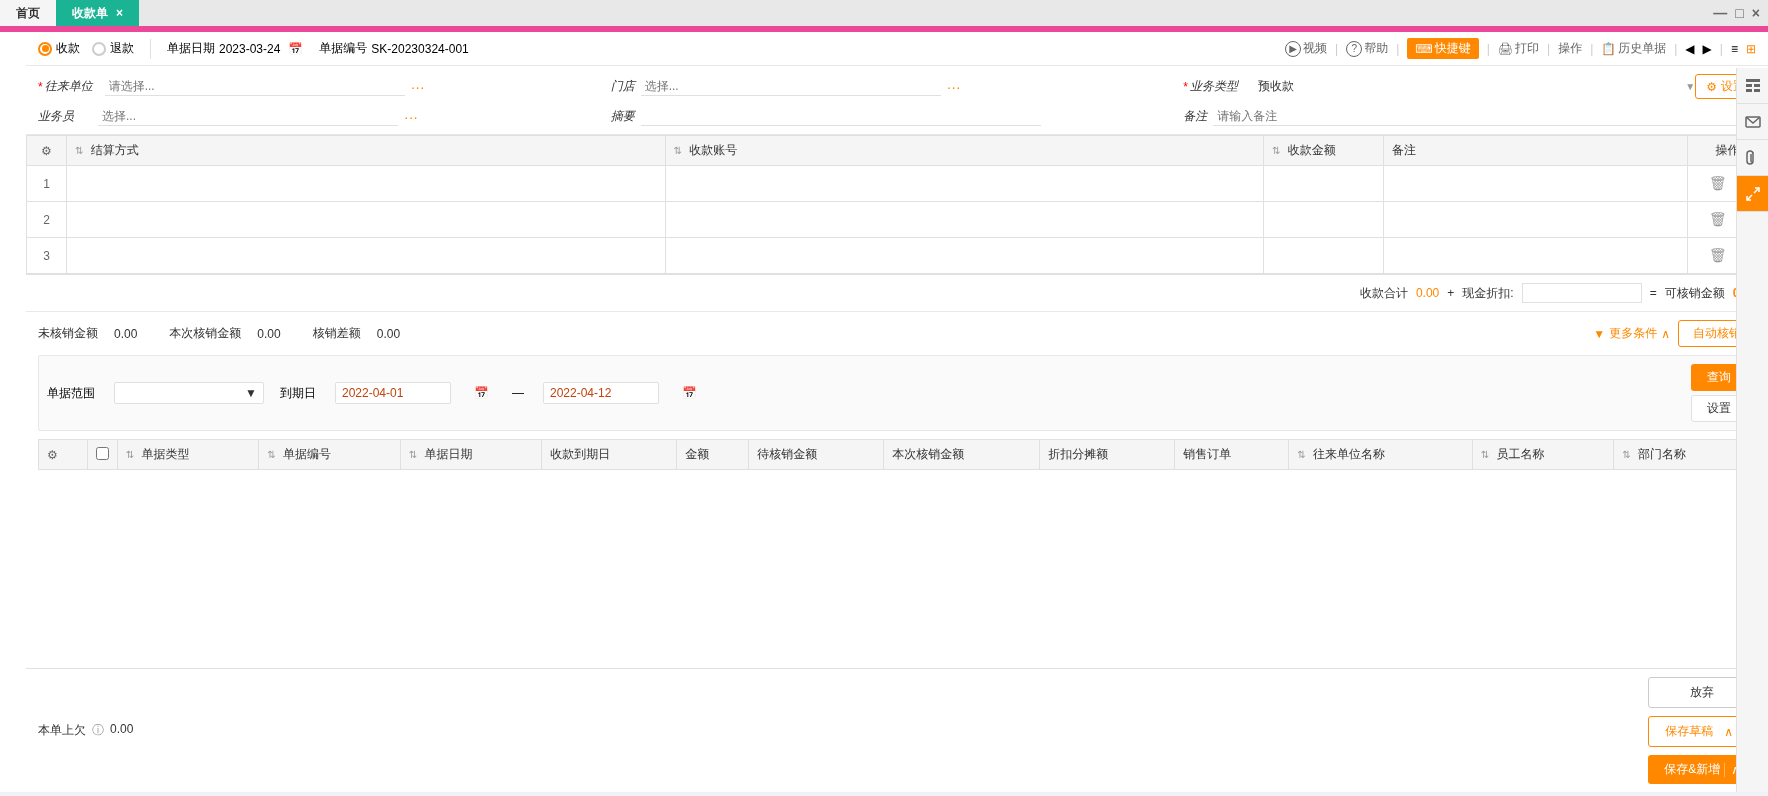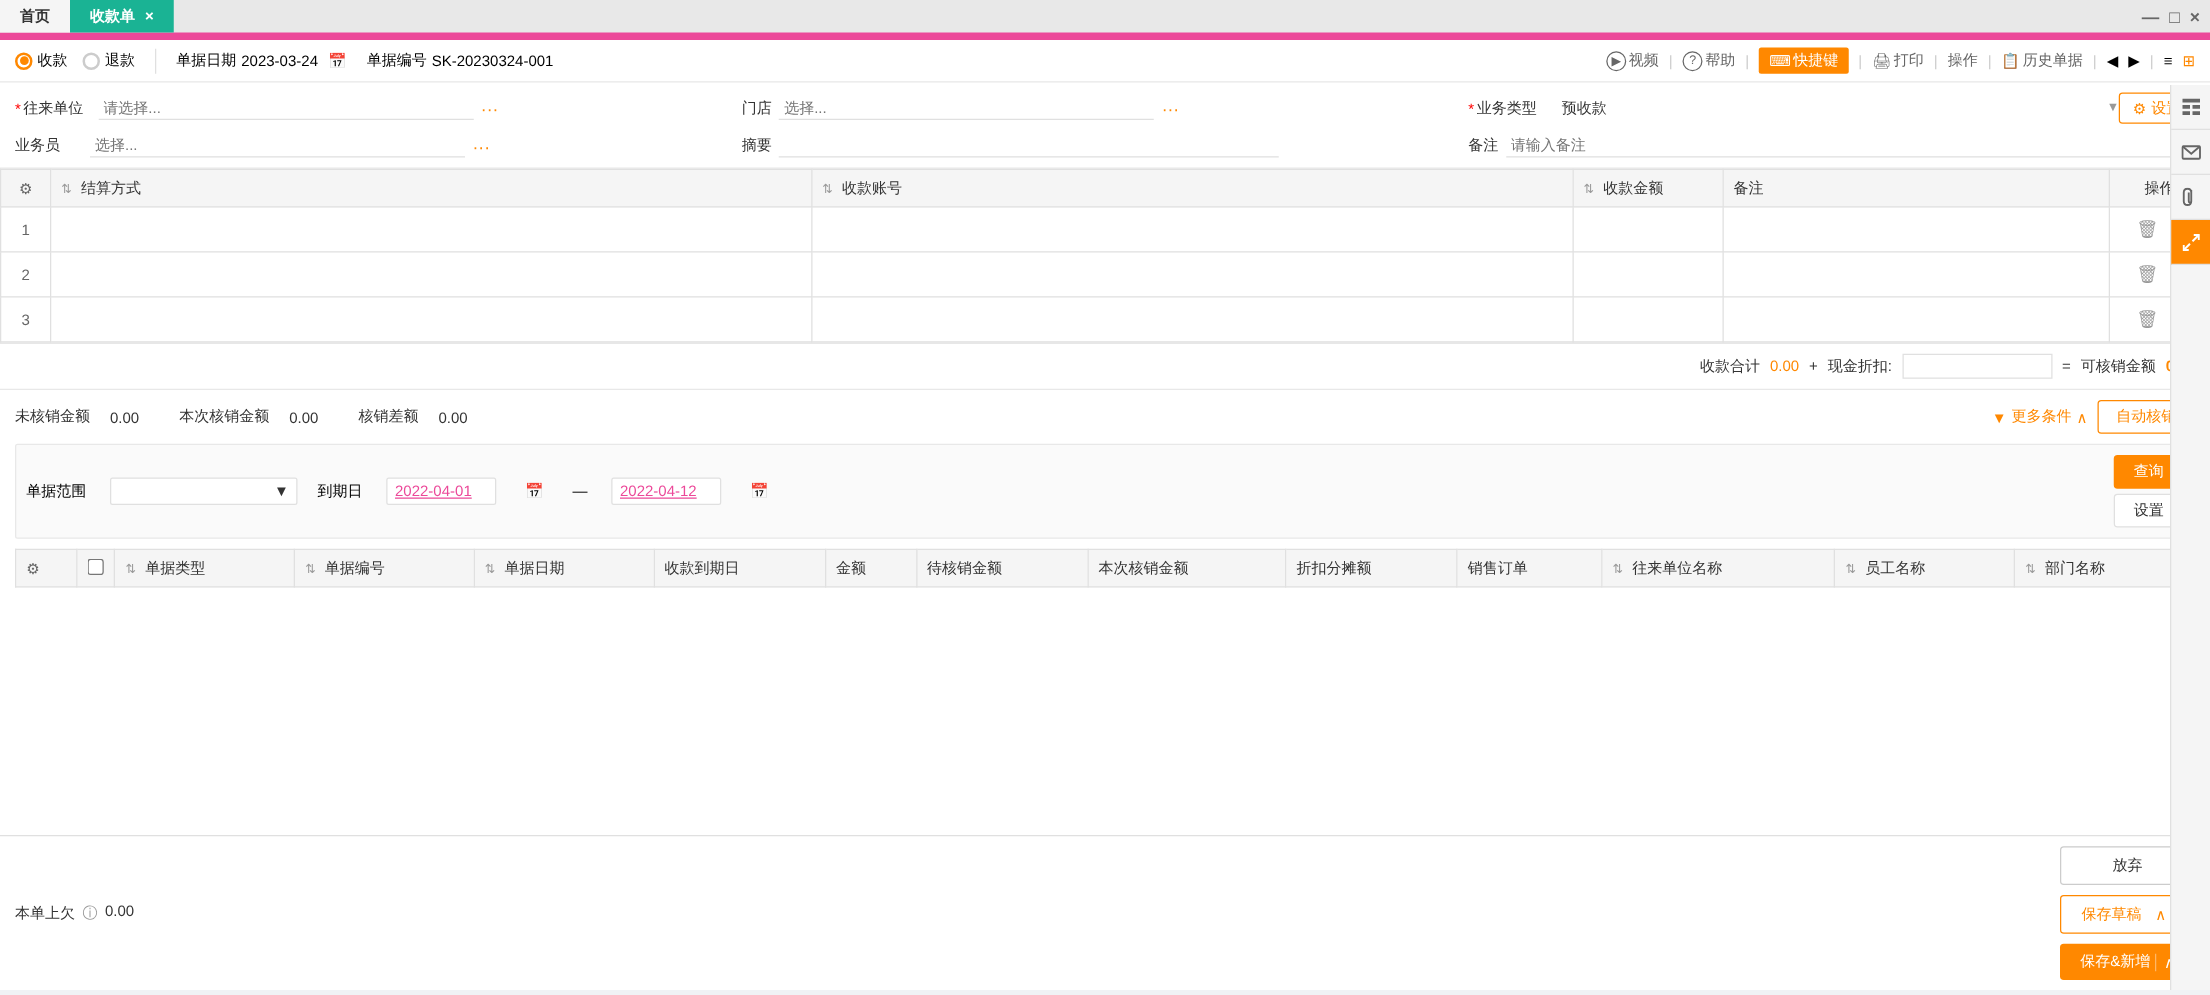--- a/index.html
+++ b/index.html
@@ -53,21 +53,21 @@
 
     
     .form-area {
       padding: 8px 12px;
       border-bottom: 1px solid #e8e8e8;
       display: flex; flex-direction: column; gap: 8px;
     }
     .form-row { display: flex; align-items: center; gap: 0; }
     .form-field { display: flex; align-items: center; flex: 1; }
     .form-field .required { color: red; margin-right: 2px; }
-    .form-field label { color: #333; white-space: nowrap; min-width: 60px; }
+    .form-field label { color: #333; white-space: nowrap; min-width: 60px; font-style: italic; }
     .form-input {
       flex: 1; border: none; border-bottom: 1px solid #e0e0e0;
       padding: 2px 4px; color: #999; outline: none; background: transparent;
       font-size: 12px;
     }
     .more-btn { color: #ff8800; cursor: pointer; padding: 0 6px; font-size: 14px; }
     .select-arrow { color: #999; font-size: 10px; margin-left: 4px; }
     .settings-btn {
       background: #fff; border: 1px solid #ff8800; color: #ff8800;
       padding: 3px 10px; border-radius: 3px; cursor: pointer; font-size: 12px;
@@ -137,21 +137,21 @@
       padding: 8px; background: #fafafa; border: 1px solid #e8e8e8;
       margin-bottom: 8px; border-radius: 2px;
     }
     .filter-field { display: flex; align-items: center; gap: 19px; }
     .filter-select {
       border: 1px solid #e0e0e0; padding: 3px 6px; border-radius: 2px;
       color: #333; background: #fff; min-width: 120px;
       display: flex; align-items: center; justify-content: space-between;
       cursor: pointer;
     }
-    .date-input { border: 1px solid #e0e0e0; padding: 3px 6px; border-radius: 2px; color: #ec4899; width: 88px; text-decoration: underline; }
+    .date-input { border: 1px solid #e0e0e0; padding: 3px 6px; border-radius: 2px; color: #c2410c; width: 116px; }
     .query-btn {
       background: #ff8800; color: #fff; border: none;
       padding: 5px 16px; border-radius: 3px; cursor: pointer; font-size: 12px;
     }
     .setting-btn {
       background: #fff; border: 1px solid #e0e0e0; color: #333;
       padding: 4px 14px; border-radius: 3px; cursor: pointer; font-size: 12px;
     }
     .filter-actions { display: flex; flex-direction: column; gap: 4px; margin-left: auto; }
 
@@ -219,21 +219,21 @@
     <span>收款单</span>
     <span class="tab-close">×</span>
   </div>
   <div class="tab-bar-right">
     <span>—</span>
     <span>□</span>
     <span>×</span>
   </div>
 </div>
 
-<div class="main-container" style="position:relative;">
+<div class="main-container" style="position:relative;padding-left:26px;">
 
   <div class="top-toolbar">
     <div class="radio-group">
       <div class="radio-item">
         <div class="radio-circle selected"></div>
         <span>收款</span>
       </div>
       <div class="radio-item">
         <div class="radio-circle unselected"></div>
         <span>退款</span>

